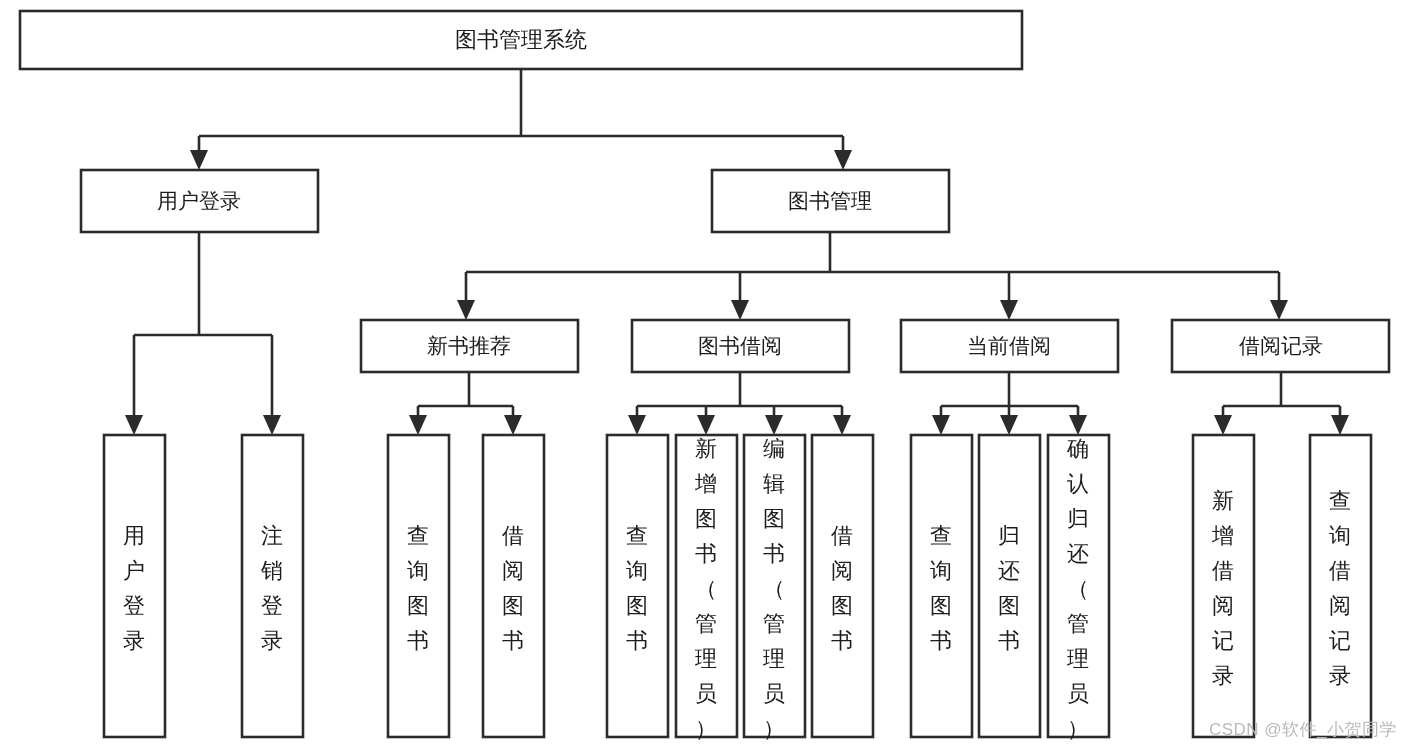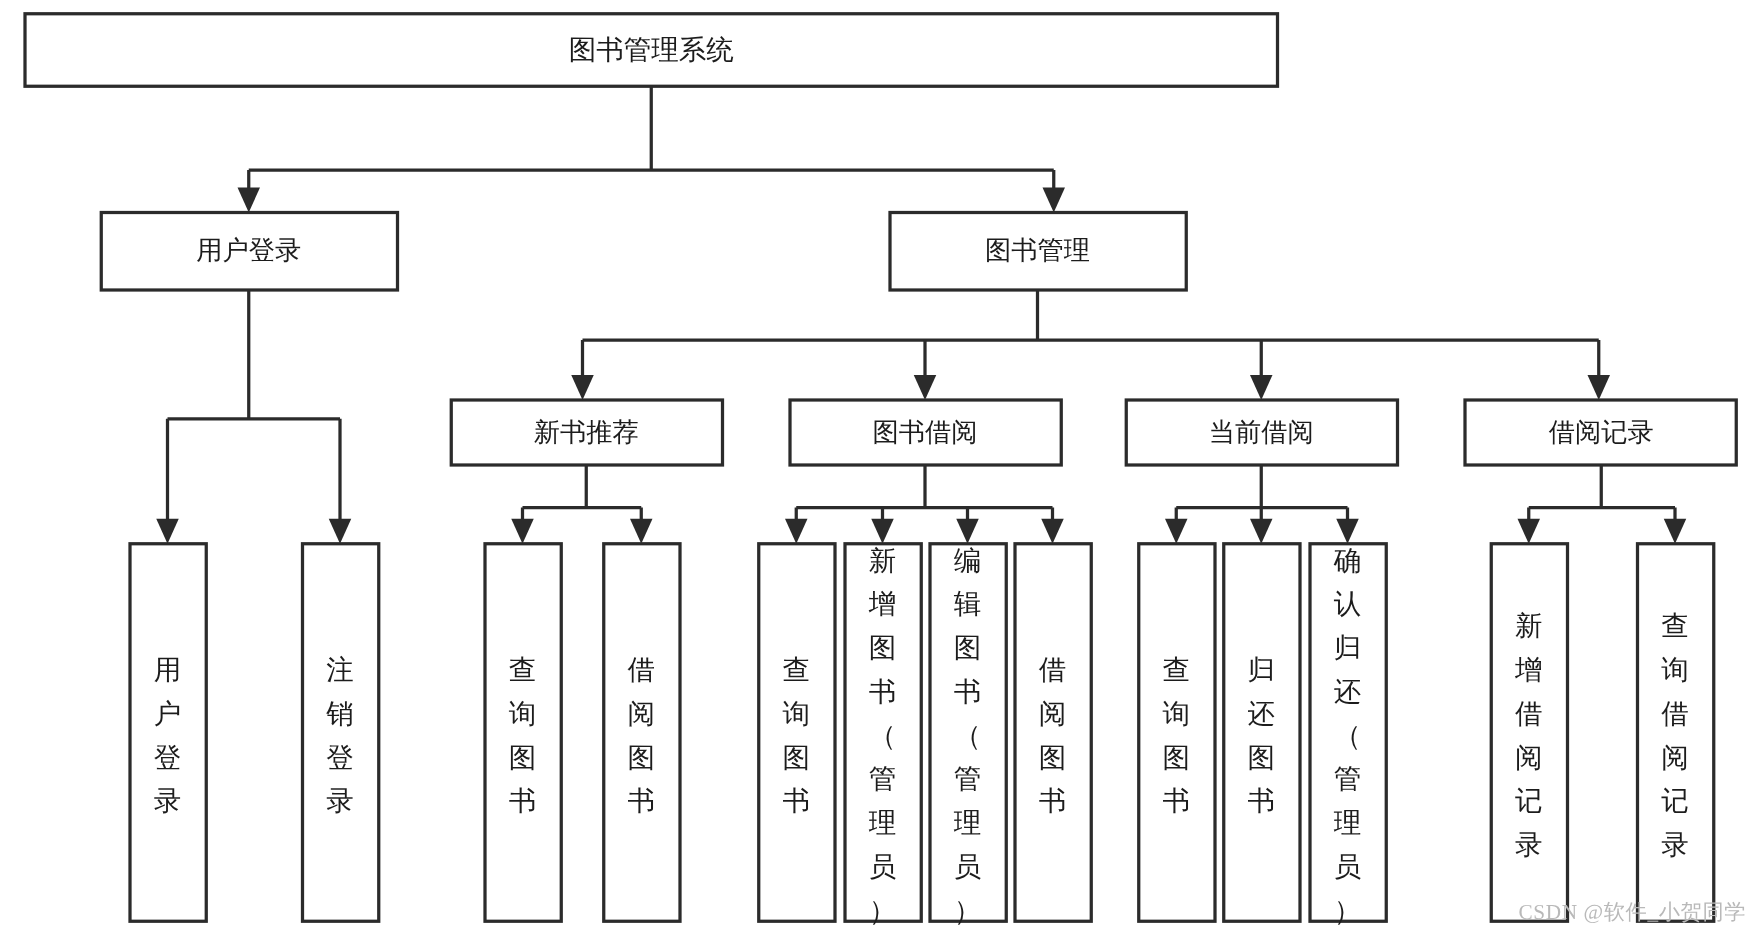--- a/index.html
+++ b/index.html
@@ -53,21 +53,21 @@
     stroke-linecap: butt;
   }
   .arrow-head {
     fill: #2b2b2b;
     stroke: none;
   }
   .watermark {
     position: absolute;
     right: 8px;
     bottom: 6px;
-    font-family: Liberation Serif, serif;
+    font-family: Liberation Sans, sans-serif;
     font-size: 17px;
     color: #b9b9b9;
     letter-spacing: 0.5px;
     white-space: nowrap;
     user-select: none;
   }
 </style>
 </head>
 <body>
 

